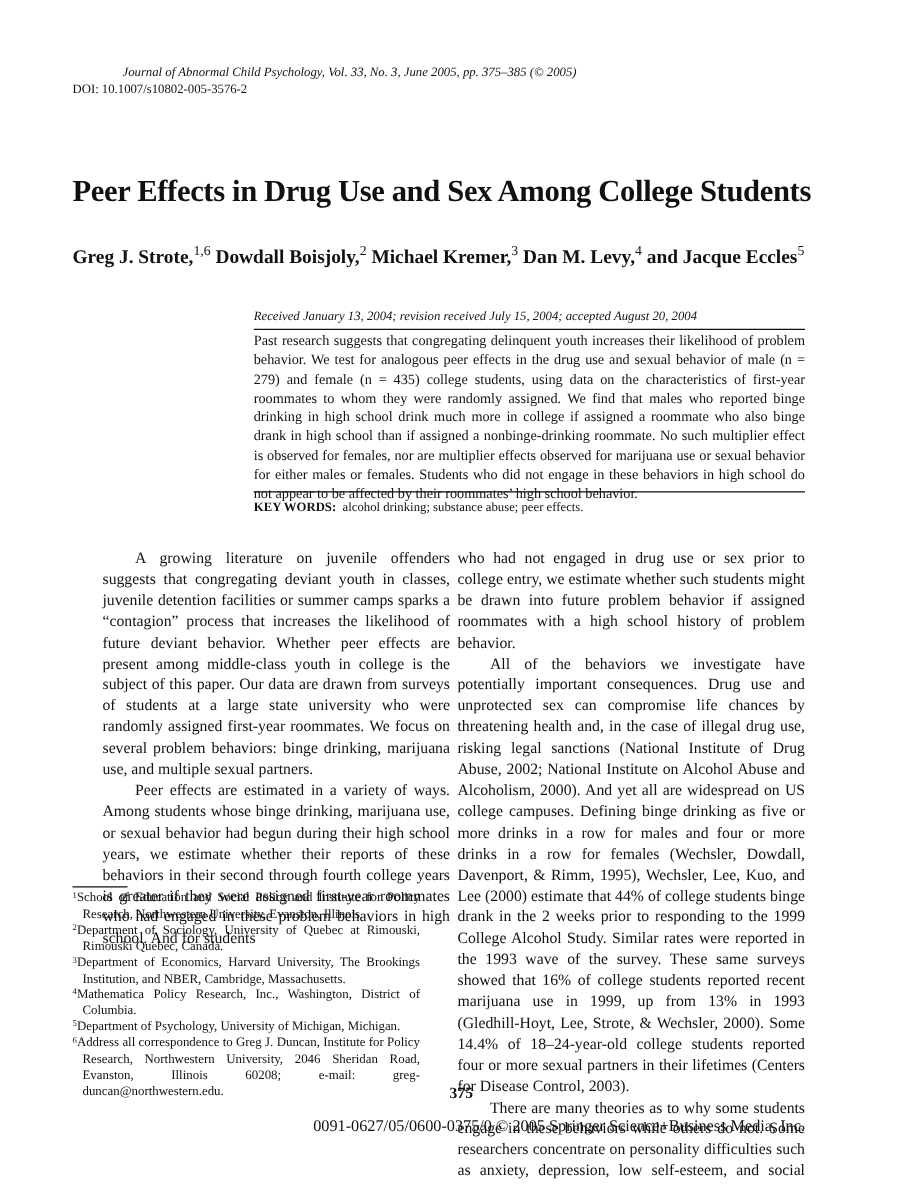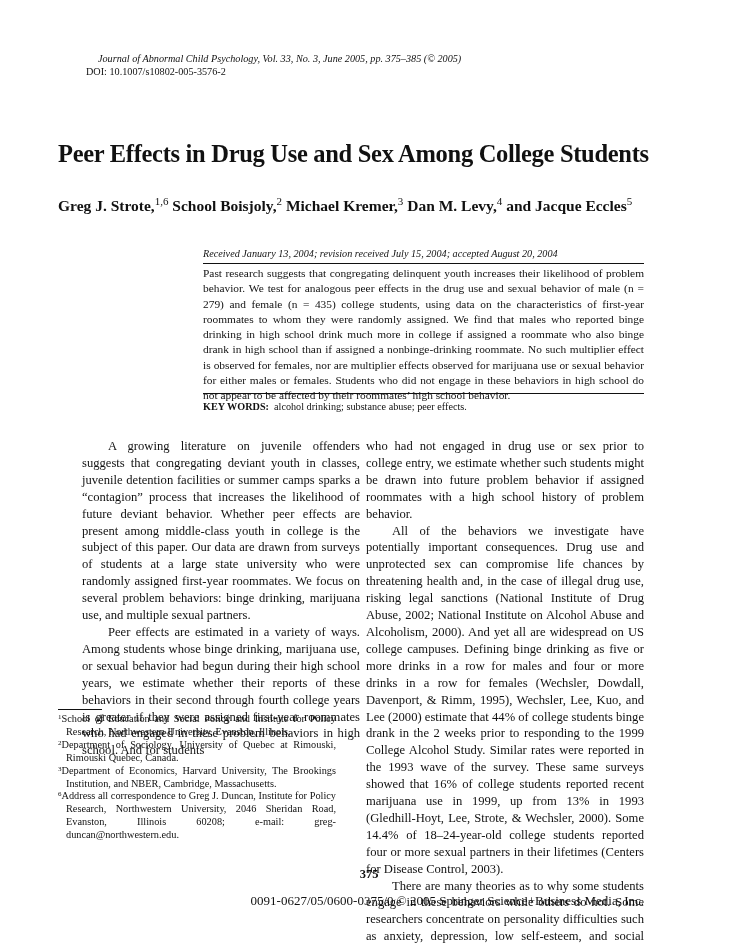--- a/index.html
+++ b/index.html
@@ -6,21 +6,21 @@
   body {
     width: 738px; height: 947px; position: relative; overflow: hidden;
     font-family: "Liberation Serif", "DejaVu Serif", serif;
     color: #111;
   }
   .abs { position: absolute; }
   .journal-line {
     left: 58px; top: 52px; font-size: 10.2px; font-style: italic; line-height: 13px; margin-left: 40px;
   }
   .doi-line {
-    left: 58px; top: 65px; font-size: 10.2px; line-height: 13px; margin-left: 28px;
+    left: 58px; top: 65px; font-size: 10.2px; line-height: 13px;
   }
   .title {
     left: 58px; top: 139px; font-size: 24.5px; font-weight: bold; letter-spacing: -0.3px;
     white-space: nowrap; line-height: 30px;
   }
   .authors {
     left: 58px; top: 196px; font-size: 15.5px; font-weight: bold; white-space: nowrap; line-height: 20px;
   }
   .authors sup { font-size: 11px; font-weight: normal; vertical-align: 6px; line-height: 0; }
   .received {
@@ -60,21 +60,21 @@
 </head>
 <body>
 
 <div class="abs journal-line">Journal of Abnormal Child Psychology, Vol. 33, No. 3, June 2005, pp. 375–385 (© 2005)</div>
 <div class="abs doi-line">DOI: 10.1007/s10802-005-3576-2</div>
 
 <div class="abs title">Peer Effects in Drug Use and Sex Among College Students</div>
 
 <div class="abs authors">
   <span>Greg J. Strote,</span><sup>1,6</sup>
-  <span>School Boisjoly,</span><sup>2</sup>
+  <span>Dowdall Boisjoly,</span><sup>2</sup>
   <span>Michael Kremer,</span><sup>3</sup>
   <span>Dan M. Levy,</span><sup>4</sup>
   <span>and Jacque Eccles</span><sup>5</sup>
 </div>
 
 <div class="abs received">Received January 13, 2004; revision received July 15, 2004; accepted August 20, 2004</div>
 <div class="abs rule rule-top"></div>
 <div class="abs abstract">Past research suggests that congregating delinquent youth increases their likelihood of problem behavior. We test for analogous peer effects in the drug use and sexual behavior of male (n = 279) and female (n = 435) college students, using data on the characteristics of first-year roommates to whom they were randomly assigned. We find that males who reported binge drinking in high school drink much more in college if assigned a roommate who also binge drank in high school than if assigned a nonbinge-drinking roommate. No such multiplier effect is observed for females, nor are multiplier effects observed for marijuana use or sexual behavior for either males or females. Students who did not engage in these behaviors in high school do not appear to be affected by their roommates’ high school behavior.</div>
 <div class="abs rule rule-bottom"></div>
 <div class="abs keywords">
@@ -91,17 +91,19 @@
   <p>who had not engaged in drug use or sex prior to college entry, we estimate whether such students might be drawn into future problem behavior if assigned roommates with a high school history of problem behavior.</p>
   <p class="indent">All of the behaviors we investigate have potentially important consequences. Drug use and unprotected sex can compromise life chances by threatening health and, in the case of illegal drug use, risking legal sanctions (National Institute of Drug Abuse, 2002; National Insti­tute on Alcohol Abuse and Alcoholism, 2000). And yet all are widespread on US college campuses. Defining binge drinking as five or more drinks in a row for males and four or more drinks in a row for females (Wechsler, Dowdall, Davenport, &amp; Rimm, 1995), Wechsler, Lee, Kuo, and Lee (2000) estimate that 44% of college students binge drank in the 2 weeks prior to responding to the 1999 College Alcohol Study. Similar rates were reported in the 1993 wave of the survey. These same surveys showed that 16% of college students reported recent marijuana use in 1999, up from 13% in 1993 (Gledhill-Hoyt, Lee, Strote, &amp; Wechsler, 2000). Some 14.4% of 18–24-year-old college students reported four or more sexual partners in their lifetimes (Centers for Disease Control, 2003).</p>
   <p class="indent">There are many theories as to why some students engage in these behaviors while others do not. Some re­searchers concentrate on personality difficulties such as anxiety, depression, low self-esteem, and social introver­sion (Kaplan, 1979; Schall, Kemeny, &amp; Maltzman, 1992;</p>
 </div>
 
 <div class="abs fn-rule"></div>
 <div class="abs footnotes">
   <p class="fn"><sup>1</sup><span>School of Education and Social Policy and Institute for Policy Research, Northwestern University, Evanston, Illinois.</span></p>
   <p class="fn"><sup>2</sup><span>Department of Sociology, University of Quebec at Rimouski, Rimouski Quebec, Canada.</span></p>
   <p class="fn"><sup>3</sup><span>Department of Economics, Harvard University, The Brookings Institu­tion, and NBER, Cambridge, Massachusetts.</span></p>
+  <p class="fn"><sup>4</sup><span>Mathematica Policy Research, Inc., Washington, District of Columbia.</span></p>
+  <p class="fn"><sup>5</sup><span>Department of Psychology, University of Michigan, Michigan.</span></p>
   <p class="fn"><sup>6</sup><span>Address all correspondence to Greg J. Duncan, Institute for Policy Research, Northwestern University, 2046 Sheridan Road, Evanston, Illinois 60208; e-mail: greg-duncan@northwestern.edu.</span></p>
 </div>
 
 <div class="abs page-number">375</div>
 <div class="abs copyright-line">0091-0627/05/0600-0375/0 © 2005  Springer Science+Business Media, Inc.</div>
 
 </body></html>

